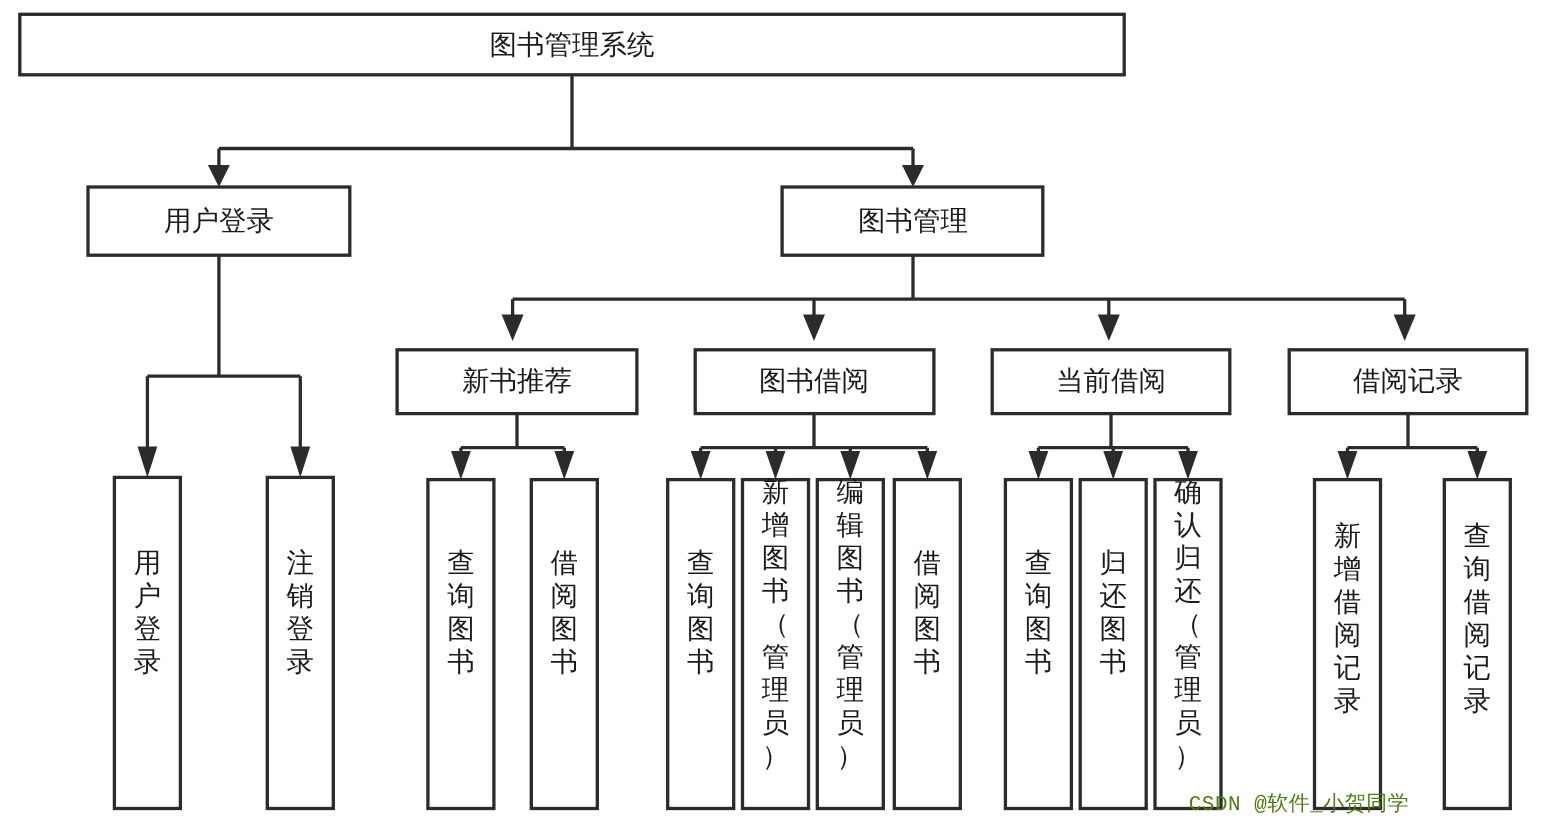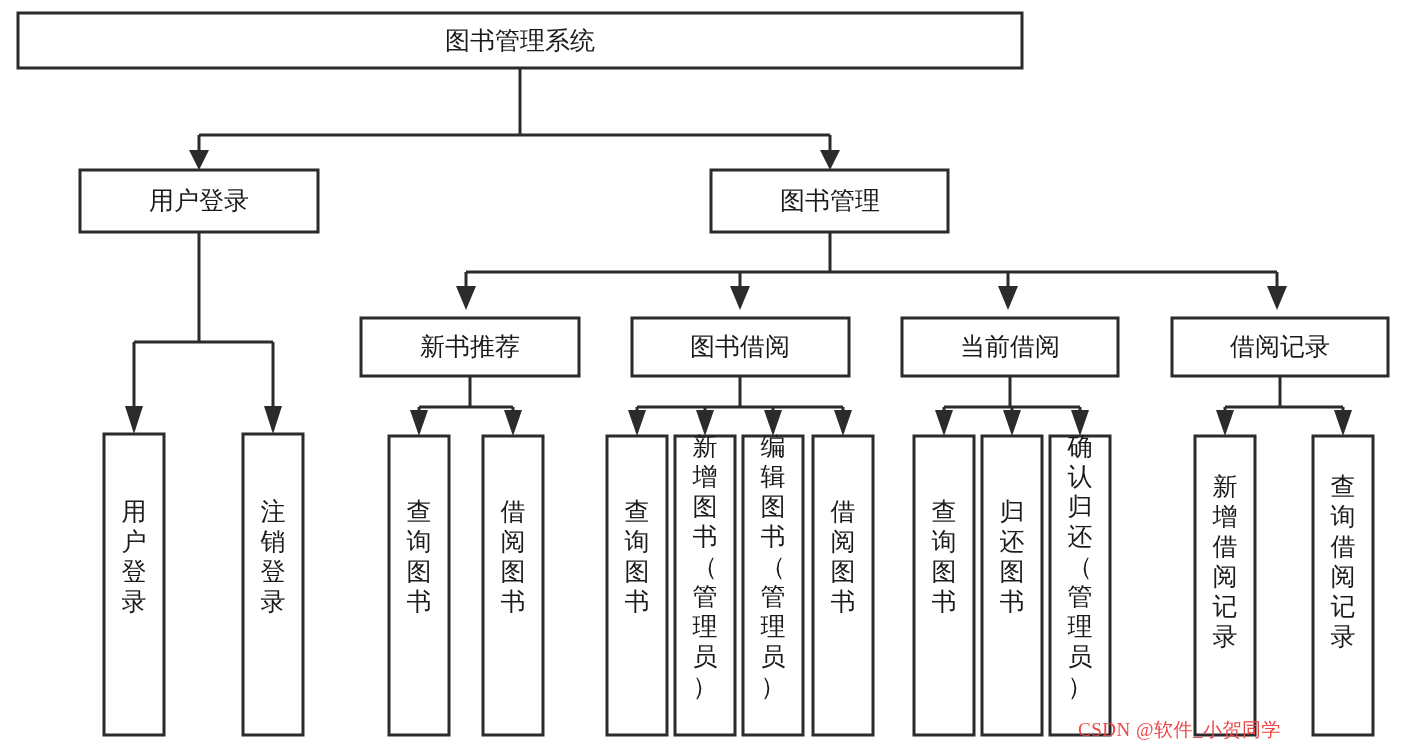--- a/index.html
+++ b/index.html
@@ -53,23 +53,23 @@
   .node-label-v {
     fill: #1a1a1a;
     font-family: "DejaVu Sans", "Liberation Sans", sans-serif;
     font-size: 25px;
     text-anchor: middle;
   }
   .watermark {
     position: absolute;
     right: 8px;
     bottom: 4px;
-    color: #ef4444;
+    color: #4d7c0f;
     font-size: 19px;
-    font-family: Liberation Serif, serif;
+    font-family: Liberation Mono, monospace;
     white-space: nowrap;
     letter-spacing: 0.5px;
     user-select: none;
   }
 </style>
 </head>
 <body>
 
 <div id="diagram-root">
 

